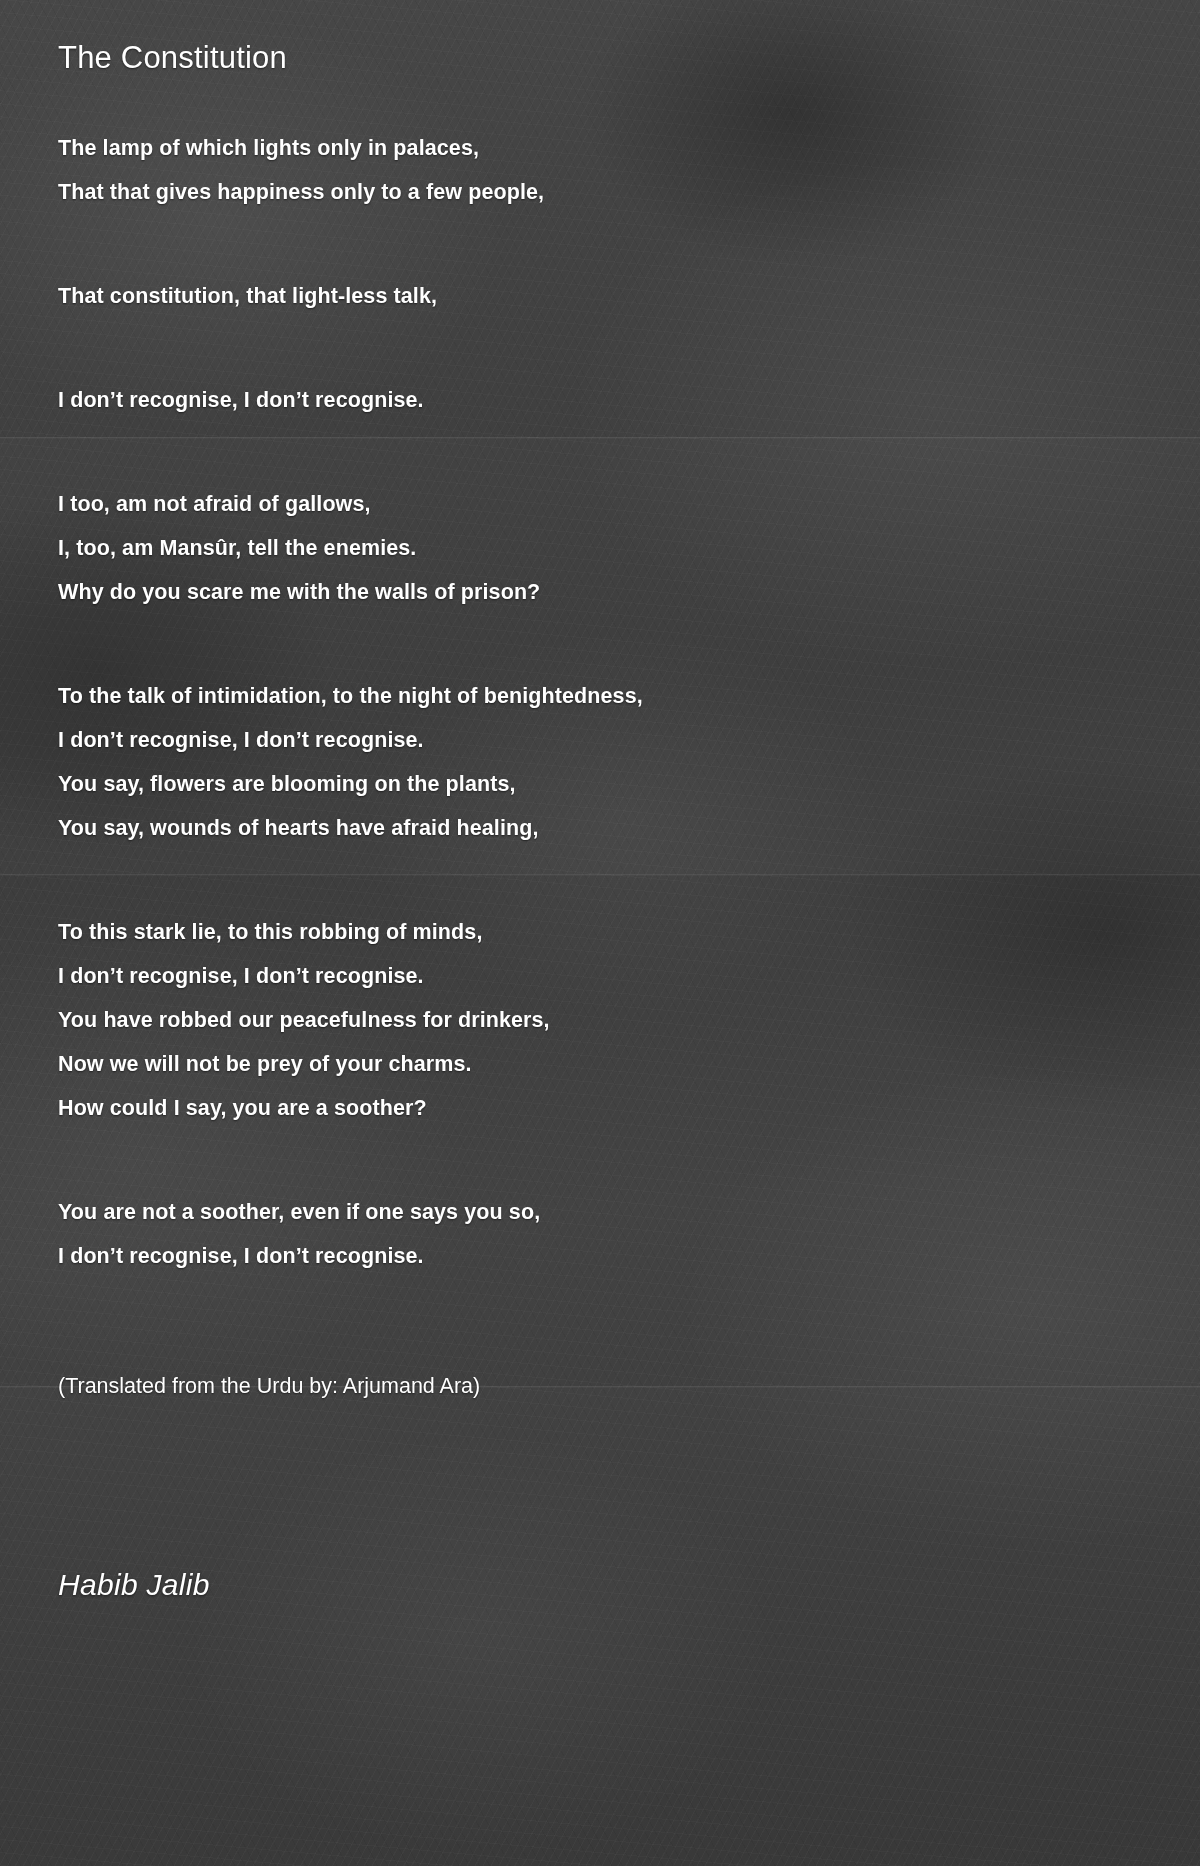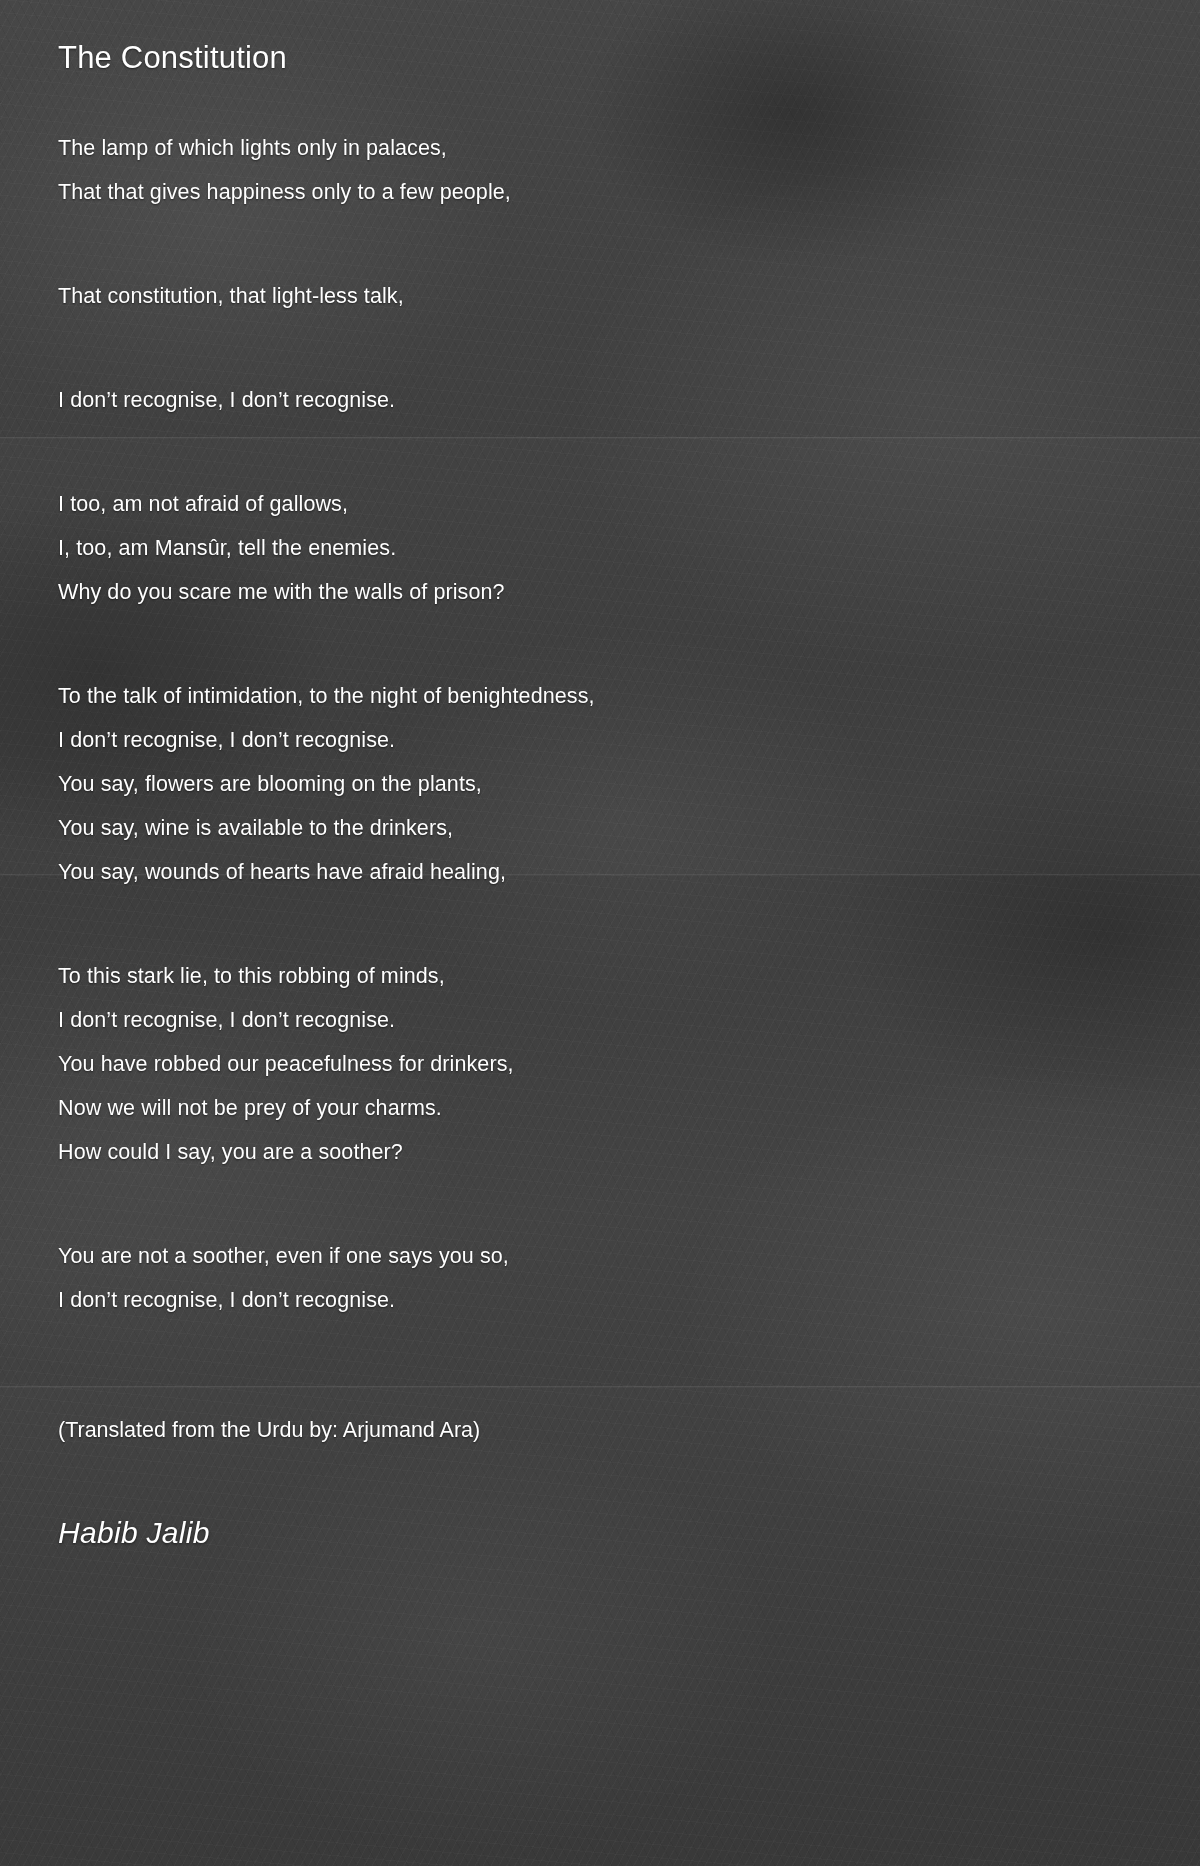--- a/index.html
+++ b/index.html
@@ -74,42 +74,42 @@
     text-shadow: 0 1px 2px rgba(0,0,0,0.55);
   }
 
   .stanza {
     margin-bottom: 30px;
   }
 
   .poem-line {
     color: #ffffff;
     font-size: 21.5px;
-    font-weight: normal;
+    font-weight: bold;
     line-height: 44px;
     letter-spacing: 0.1px;
     text-shadow: 0 1px 2px rgba(0,0,0,0.55);
     white-space: pre-wrap;
   }
 
   .spacer-lg { height: 30px; }
 
   .credit {
     color: #ffffff;
     font-size: 21.5px;
     font-weight: normal;
     line-height: 44px;
     text-shadow: 0 1px 2px rgba(0,0,0,0.55);
     margin-top: 86px;
   }
 
   .author {
     position: absolute;
     left: 58px;
-    top: 1516px;
+    top: 1568px;
     color: #ffffff;
     font-size: 30px;
     font-style: italic;
     font-weight: normal;
     letter-spacing: 0.3px;
     text-shadow: 0 1px 3px rgba(0,0,0,0.6);
   }
 </style>
 </head>
 <body>
@@ -149,21 +149,20 @@
       <div class="poem-line">I, too, am Mansûr, tell the enemies.</div>
       <div class="poem-line">Why do you scare me with the walls of prison?</div>
     </div>
 
     <div class="spacer-lg"></div>
 
     <div class="stanza">
       <div class="poem-line">To the talk of intimidation, to the night of benightedness,</div>
       <div class="poem-line">I don’t recognise, I don’t recognise.</div>
       <div class="poem-line">You say, flowers are blooming on the plants,</div>
-      <div class="poem-line">You say, wine is available to the drinkers,</div>
       <div class="poem-line">You say, wounds of hearts have afraid healing,</div>
     </div>
 
     <div class="spacer-lg"></div>
 
     <div class="stanza">
       <div class="poem-line">To this stark lie, to this robbing of minds,</div>
       <div class="poem-line">I don’t recognise, I don’t recognise.</div>
       <div class="poem-line">You have robbed our peacefulness for drinkers,</div>
       <div class="poem-line">Now we will not be prey of your charms.</div>

